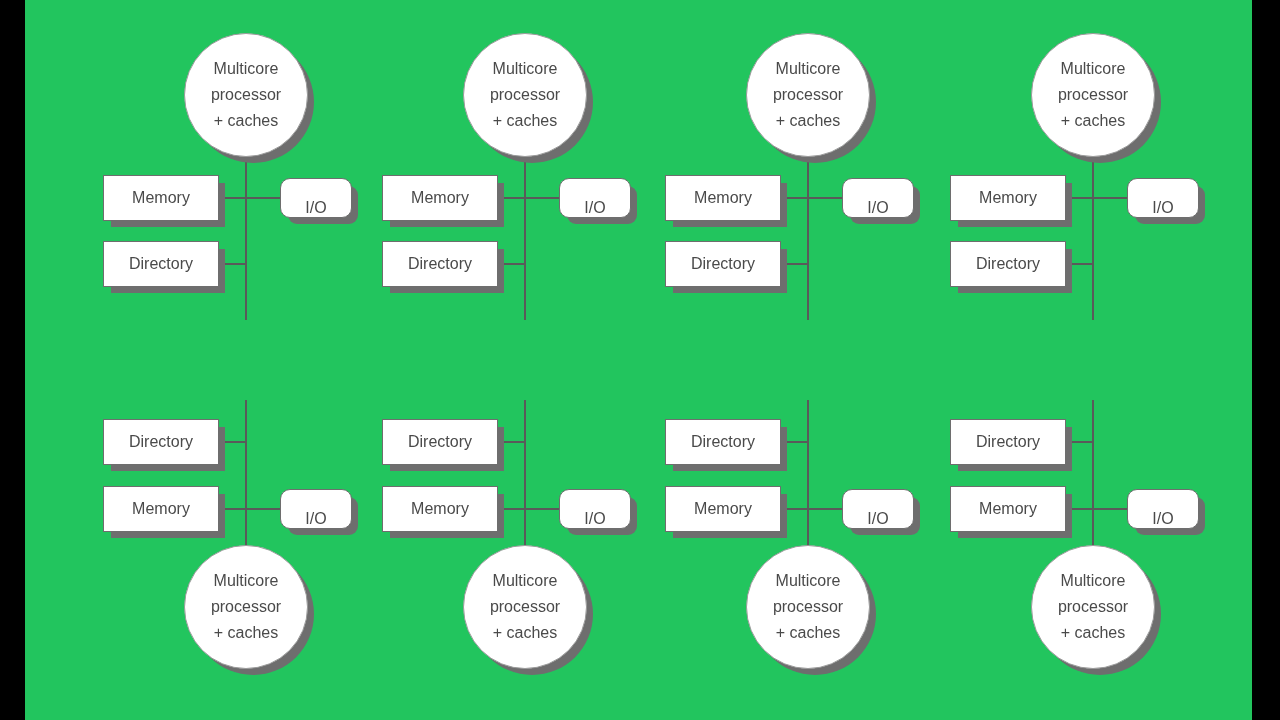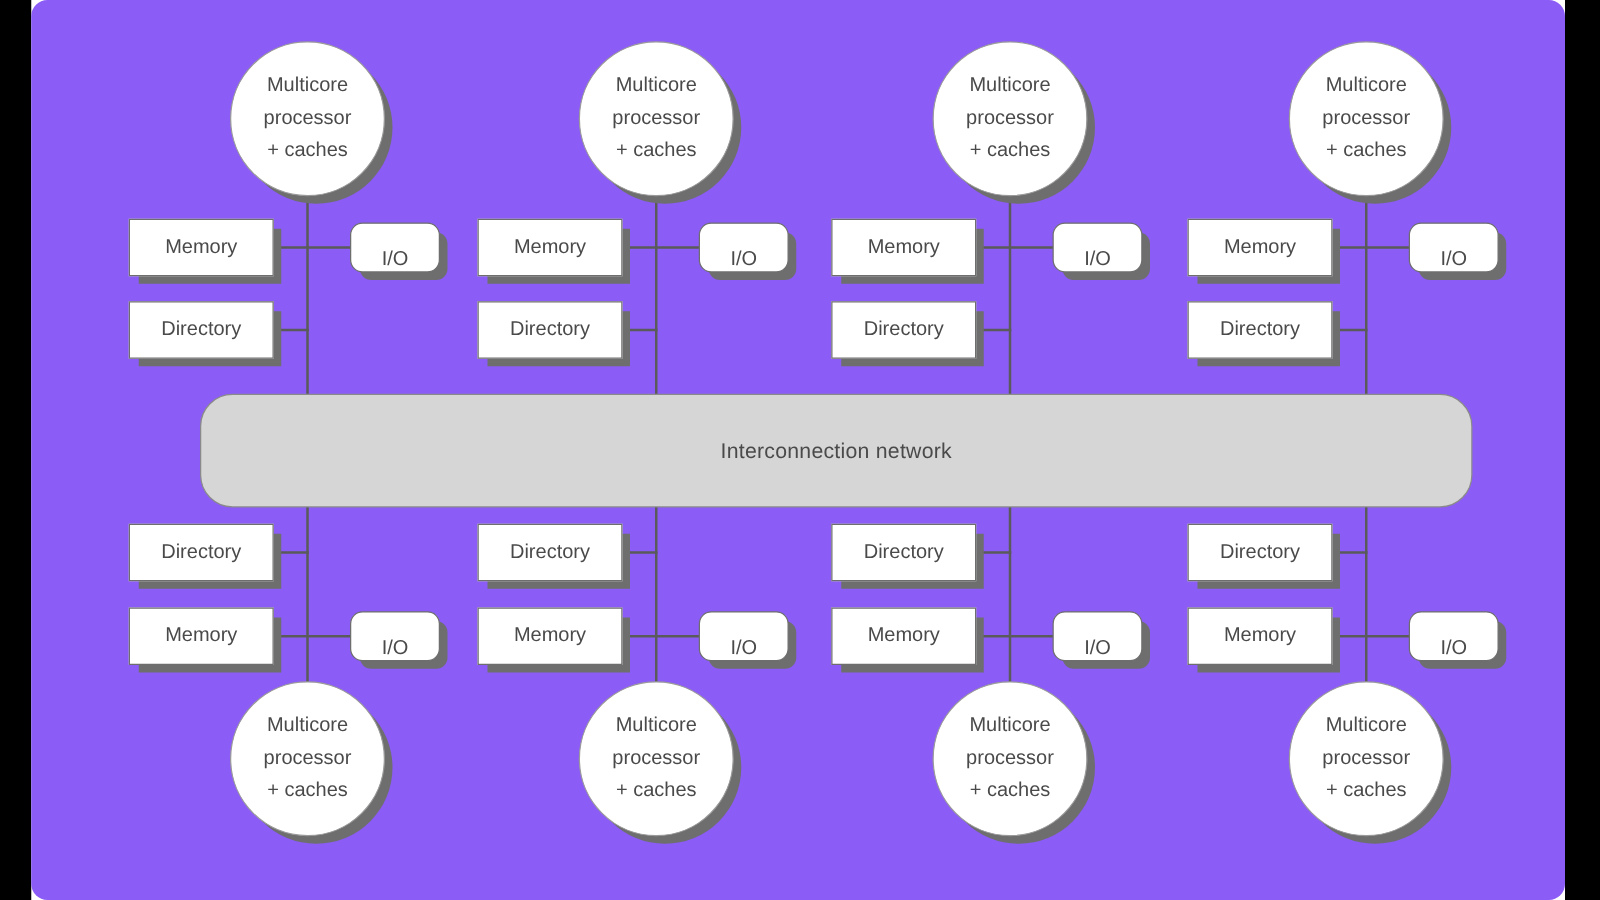--- a/index.html
+++ b/index.html
@@ -28,22 +28,21 @@
   }
   .pillar.left  { left: 0;   width: 25px; }
   .pillar.right { left: 1252px; width: 28px; }
 
   .canvas {
     position: absolute;
     left: 25px;
     top: 0;
     width: 1227px;
     height: 720px;
-    background: #8b5cf6;
-    border-radius: 13px;
+    background: #22c55e;
   }
 
   
   .vline {
     position: absolute;
     width: 2px;
     background: #5a5a5a;
   }
   .hline {
     position: absolute;
@@ -205,23 +204,20 @@
     <div class="rect-box" style="left:925px; top:175px;">
       <span>Memory</span>
     </div>
     <div class="rect-box" style="left:925px; top:241px;">
       <span>Directory</span>
     </div>
     <div class="io-box" style="left:1102px; top:178px;">
       <span>I/O</span>
     </div>
 
-    <div class="network-bar">
-      <span class="label">Interconnection network</span>
-    </div>
 
     <div class="vline" style="left:220px; top:400px; height:150px;"></div>
     <div class="hline" style="left:180px; top:441px; width:42px;"></div>
     <div class="hline" style="left:180px; top:508px; width:150px;"></div>
     <div class="rect-box" style="left:78px; top:419px;">
       <span>Directory</span>
     </div>
     <div class="rect-box" style="left:78px; top:486px;">
       <span>Memory</span>
     </div>

